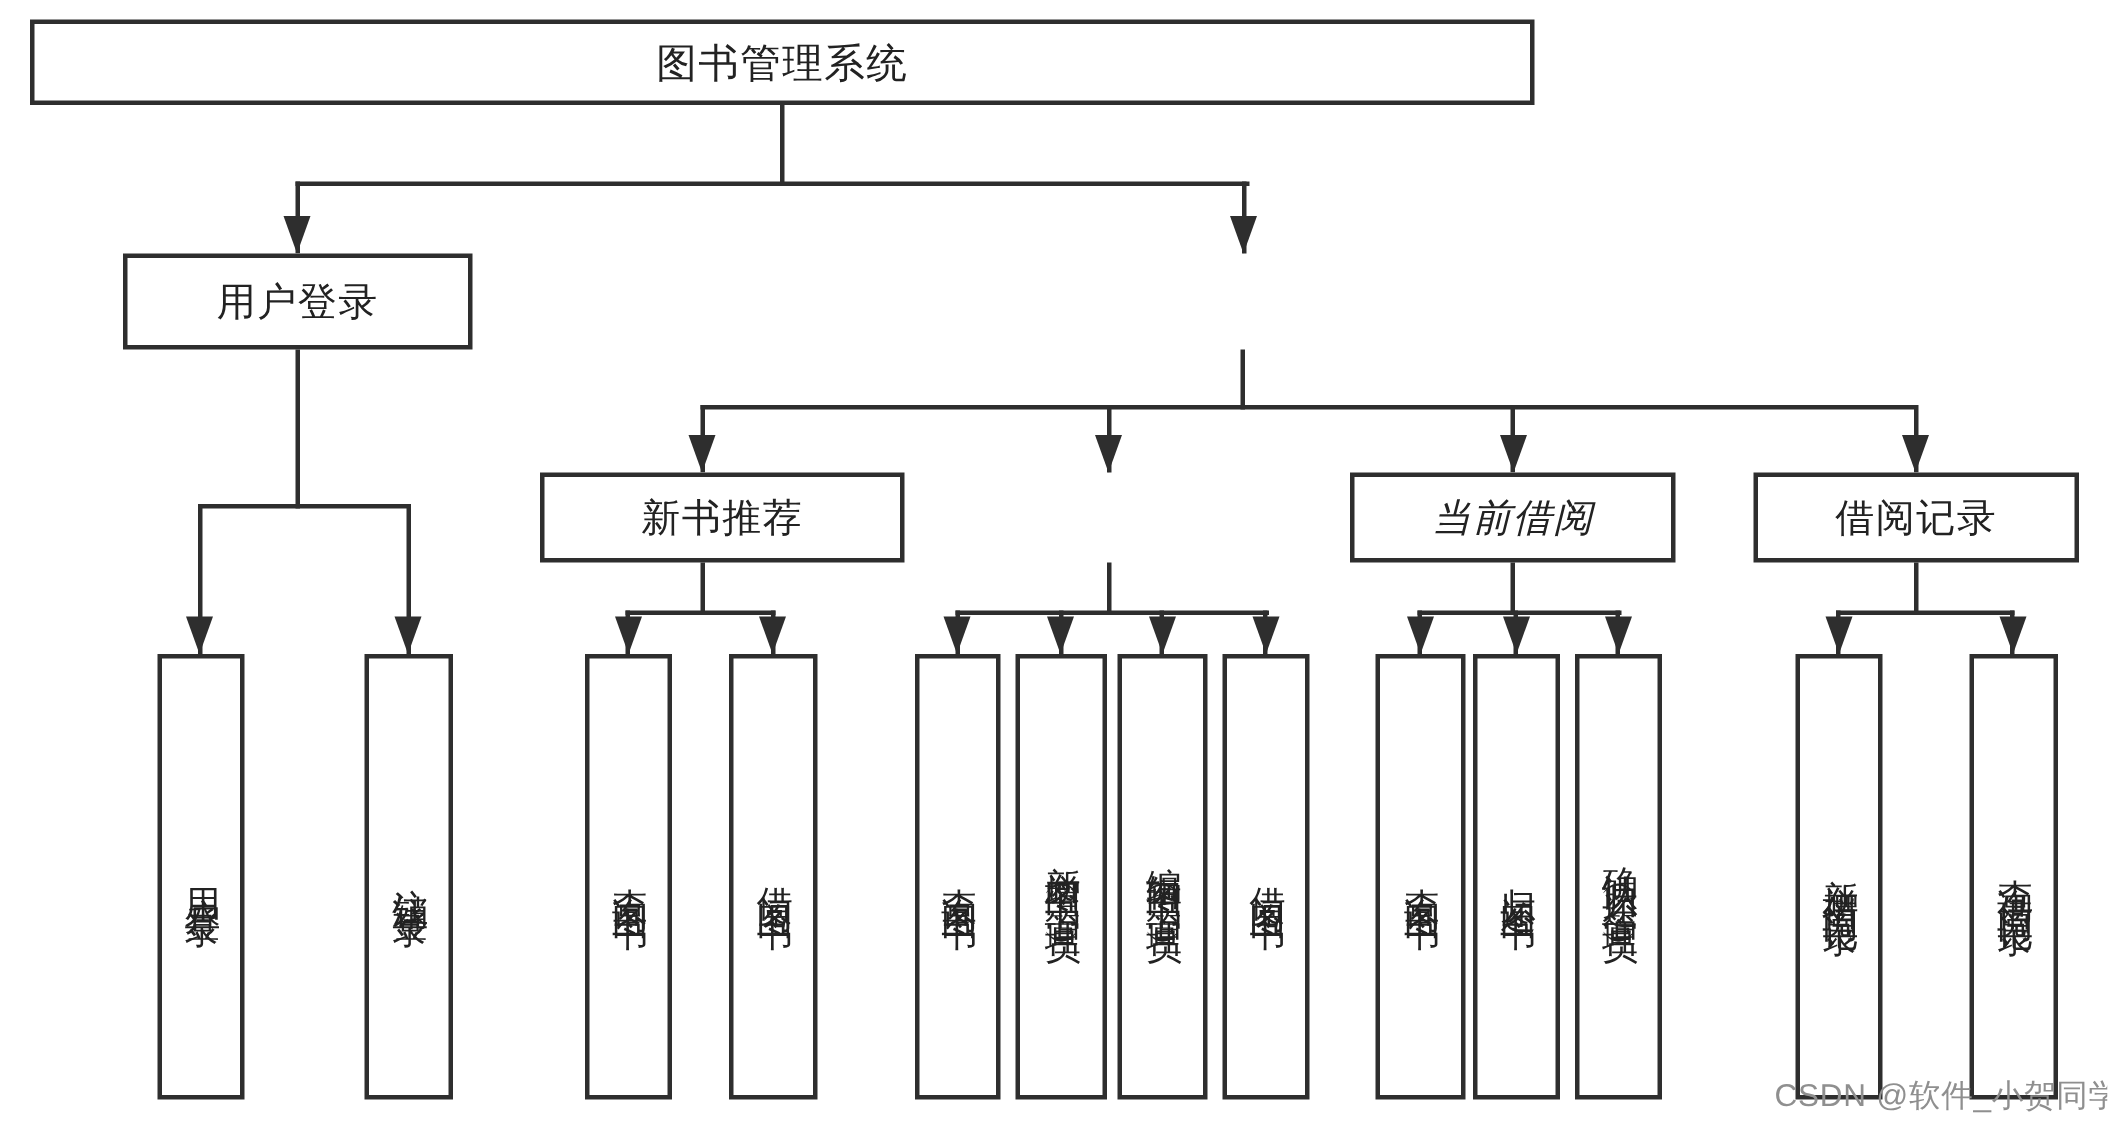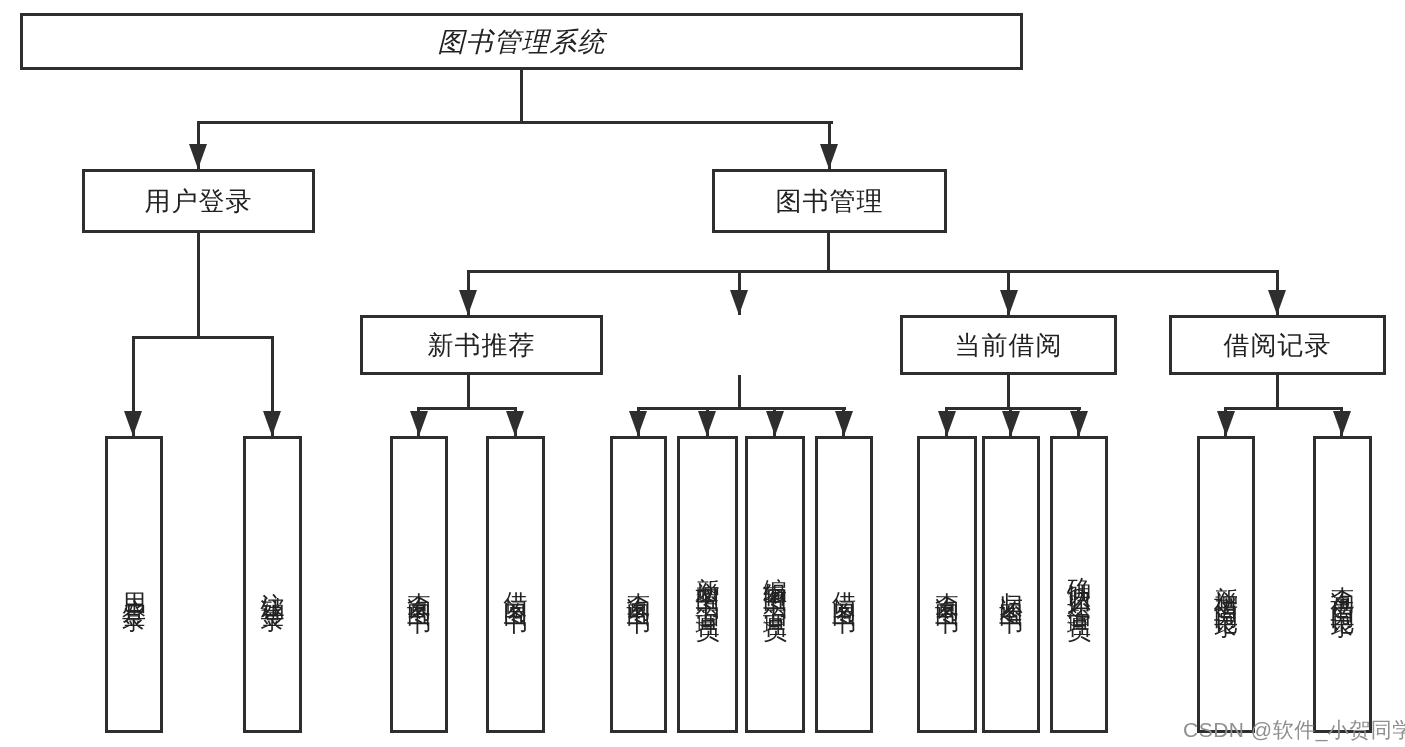--- a/index.html
+++ b/index.html
@@ -14,21 +14,21 @@
   .box{
     position:absolute;
     background:#ffffff;
     border:3px solid #2e2e2e;
     box-sizing:border-box;
     display:flex;
     align-items:center;
     justify-content:center;
   }
   .hbox{font-size:26px;letter-spacing:1px;white-space:nowrap;}
-  .rootbox{font-size:27px;font-style:italic;}
+  .rootbox{font-size:27px;}
   .leaf .vlabel{
     writing-mode:vertical-rl;
     text-orientation:mixed;
     font-size:24px;
     letter-spacing:6px;
     line-height:1;
     white-space:nowrap;
   }
   .vline,.hline{position:absolute;background:#2e2e2e;}
   .vline{width:3px;}
@@ -62,23 +62,20 @@
   <div class="vline" style="left:520px;top:70px;height:54px;"></div>
   <div class="hline" style="left:197px;top:121px;width:636px;"></div>
   <div class="vline" style="left:197px;top:121px;height:48px;"></div>
   <div class="vline" style="left:828px;top:121px;height:48px;"></div>
   <div class="arrow" style="left:189px;top:144px;"></div>
   <div class="arrow" style="left:820px;top:144px;"></div>
 
   <div class="box hbox" style="left:82px;top:169px;width:233px;height:64px;">
     <span>用户登录</span>
   </div>
-  <div class="box hbox" style="left:712px;top:169px;width:235px;height:64px;">
-    <span>图书管理</span>
-  </div>
 
   <div class="vline" style="left:197px;top:233px;height:106px;"></div>
   <div class="hline" style="left:132px;top:336px;width:141px;"></div>
   <div class="vline" style="left:132px;top:336px;height:100px;"></div>
   <div class="vline" style="left:271px;top:336px;height:100px;"></div>
   <div class="arrow" style="left:124px;top:411px;"></div>
   <div class="arrow" style="left:263px;top:411px;"></div>
 
   <div class="vline" style="left:827px;top:233px;height:40px;"></div>
   <div class="hline" style="left:467px;top:270px;width:811px;"></div>
@@ -87,21 +84,21 @@
   <div class="vline" style="left:1007px;top:270px;height:45px;"></div>
   <div class="vline" style="left:1276px;top:270px;height:45px;"></div>
   <div class="arrow" style="left:459px;top:290px;"></div>
   <div class="arrow" style="left:730px;top:290px;"></div>
   <div class="arrow" style="left:1000px;top:290px;"></div>
   <div class="arrow" style="left:1268px;top:290px;"></div>
 
   <div class="box hbox" style="left:360px;top:315px;width:243px;height:60px;">
     <span>新书推荐</span>
   </div>
-  <div class="box hbox" style="left:900px;top:315px;width:217px;height:60px;">
+  <div class="box hbox" style="left:900px;top:315px;width:217px;height:60px;font-style:italic;">
     <span>当前借阅</span>
   </div>
   <div class="box hbox" style="left:1169px;top:315px;width:217px;height:60px;">
     <span>借阅记录</span>
   </div>
 
   <div class="vline" style="left:467px;top:375px;height:35px;"></div>
   <div class="vline" style="left:738px;top:375px;height:35px;"></div>
   <div class="vline" style="left:1007px;top:375px;height:35px;"></div>
   <div class="vline" style="left:1276px;top:375px;height:35px;"></div>

